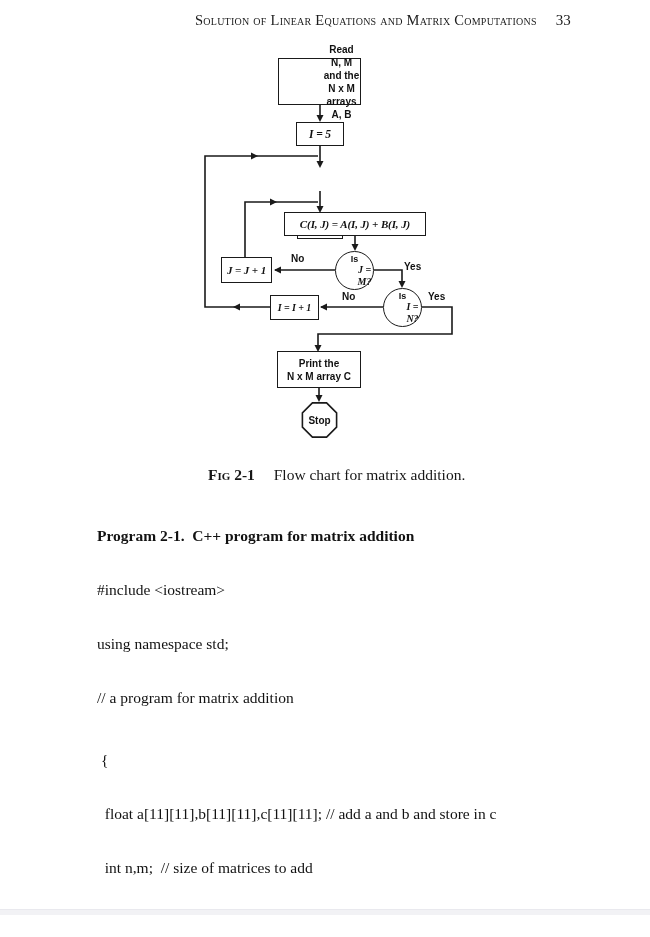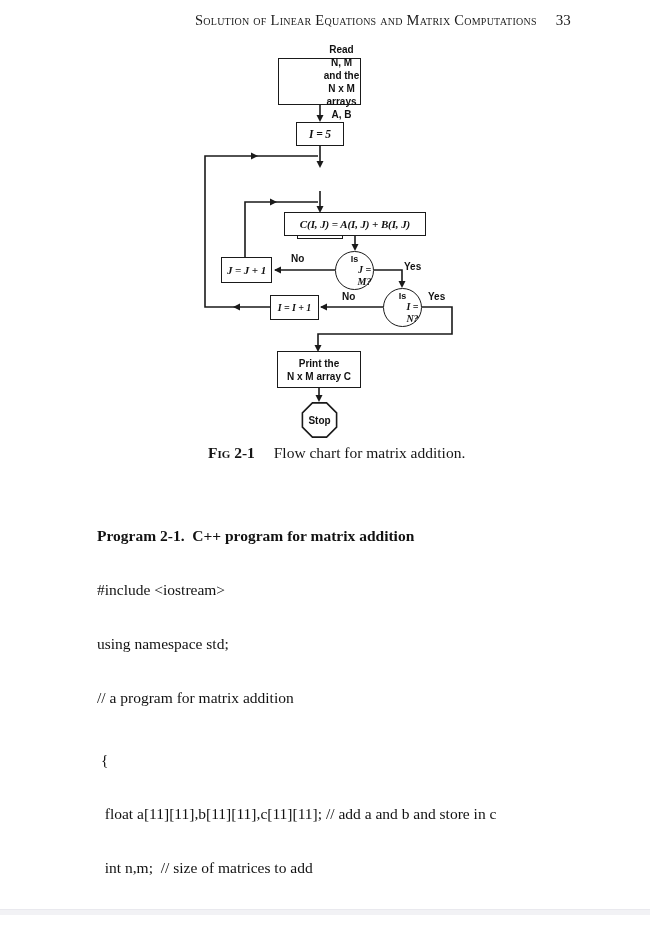--- a/index.html
+++ b/index.html
@@ -32,21 +32,21 @@
   .circ-frm{font-family:"Liberation Serif",serif;font-style:italic;font-weight:bold;font-size:10px;line-height:12px;color:#111;margin-left:20px;}
   .b-print{left:277px;top:351px;width:84px;height:37px;}
   .b-stop{left:301px;top:402px;width:37px;height:36px;border:none;background:transparent;}
   .fc-edge-label{position:absolute;font-family:"Liberation Sans",sans-serif;font-weight:bold;font-size:10px;color:#111;}
   .l-no1{left:291px;top:253px;}
   .l-yes1{left:404px;top:261px;}
   .l-no2{left:342px;top:291px;}
   .l-yes2{left:428px;top:291px;}
 
   
-  .fig-caption{position:absolute;left:208px;top:444px;white-space:nowrap;
+  .fig-caption{position:absolute;left:208px;top:466px;white-space:nowrap;
     font-family:"Liberation Serif",serif;font-size:15.5px;color:#161616;}
   .fig-caption .cap-label{font-weight:bold;font-variant:small-caps;}
   .fig-caption .cap-text{margin-left:15px;}
 
   
   .program{position:absolute;left:97px;top:491px;font-family:"Liberation Serif",serif;
     font-size:15.5px;line-height:18px;color:#121212;white-space:pre;}
   .program .prog-heading{font-weight:bold;}
   .code-line{white-space:pre;}
   .gap-before{margin-top:8px;}

